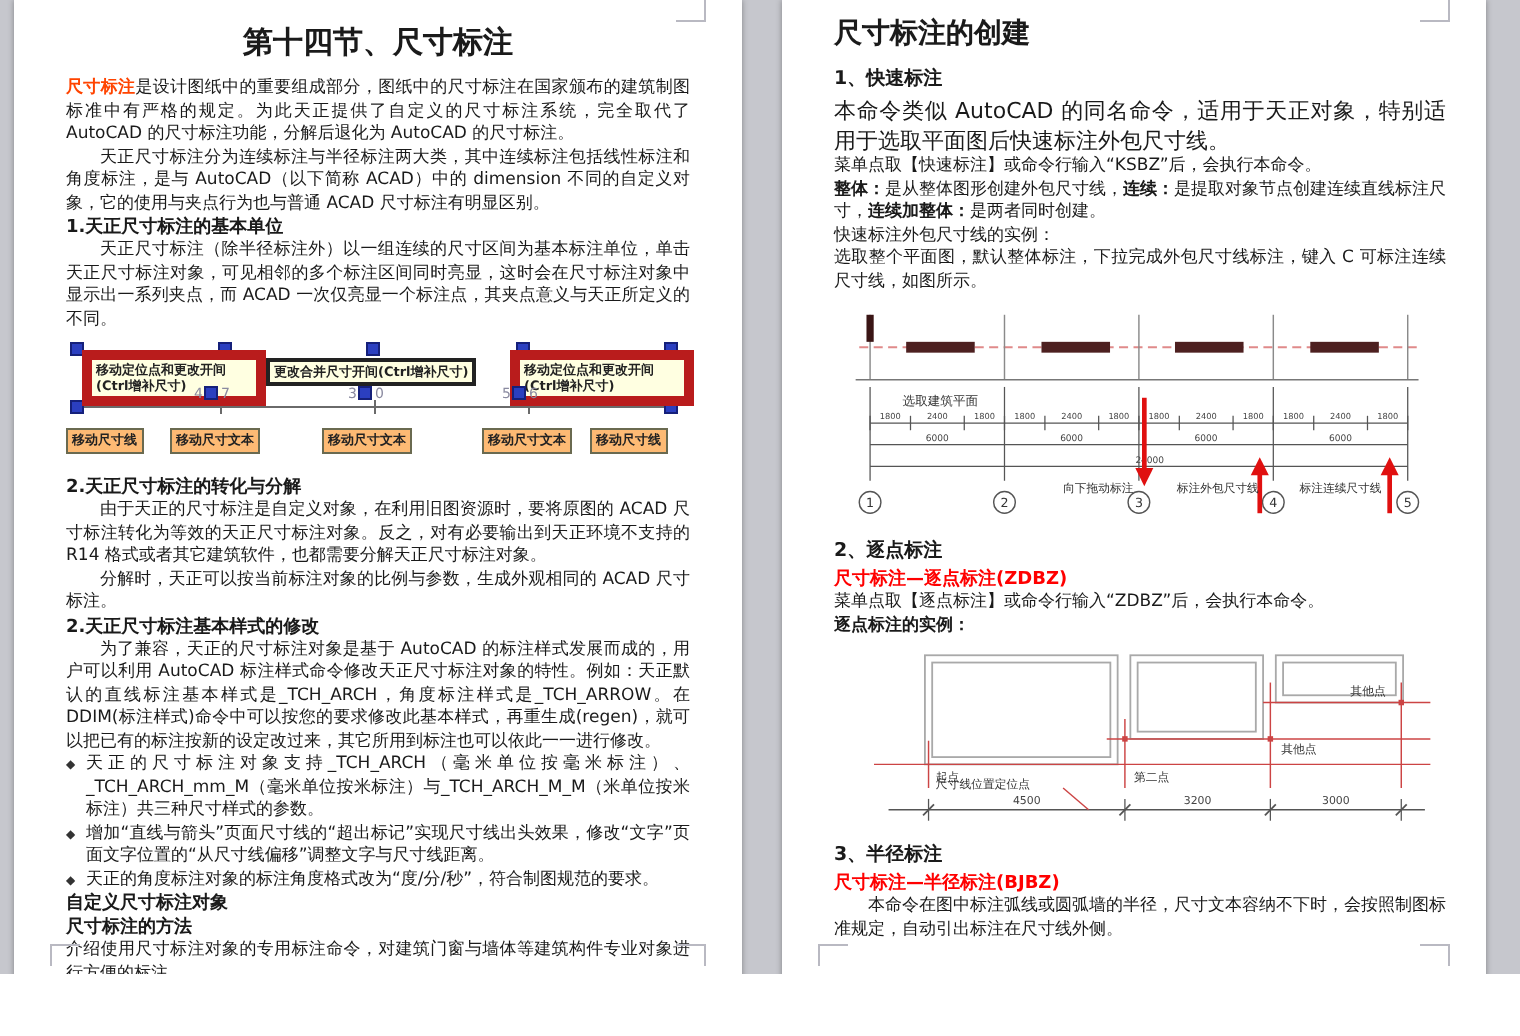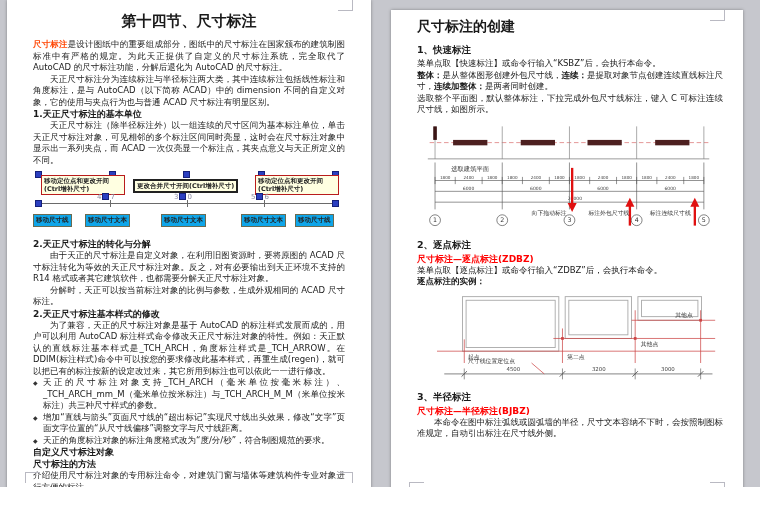--- a/index.html
+++ b/index.html
@@ -1,46 +1,46 @@
 <!DOCTYPE html>
 <html><head>
 <meta charset="utf-8">
 <style>
   html,body{margin:0;padding:0;}
   .stage{position:relative;width:760px;height:487px;background:#c6c7cd;overflow:hidden;
          font-family:"DejaVu Sans",sans-serif;color:#1a1a1a;}
   .page{position:absolute;top:0;background:#ffffff;box-shadow:0 0 3px rgba(0,0,0,.35);}
   .page1{left:7px;width:364px;height:507px;padding:6px 26px 0 26px;box-sizing:border-box;}
-  .page2{left:391px;width:352px;height:507px;padding:4px 20px 0 26px;box-sizing:border-box;margin-top:10px;}
+  .page2{left:391px;width:352px;height:507px;padding:4px 20px 0 26px;box-sizing:border-box;}
   .crop{position:absolute;width:14px;height:10px;border:0 solid #b9b9c2;}
   .crop.tr{right:18px;top:0;border-right-width:1px;border-bottom-width:1px;}
   .crop.bl{left:18px;bottom:24px;border-left-width:1px;border-top-width:1px;}
   .crop.br{right:18px;bottom:24px;border-right-width:1px;border-top-width:1px;}
 
   
   .p1-title{font-family:"DejaVu Serif",serif;font-size:15px;font-weight:bold;text-align:center;margin:6px 0 8px 0;}
   .p1 p{font-size:8.5px;line-height:11.5px;margin:0;text-align:justify;}
   .p1 p.ind{text-indent:2em;}
   .p1 h4{font-size:9px;line-height:12px;margin:0;font-weight:bold;}
   .lead-red{color:#ff4400;font-weight:bold;}
   .bullet{padding-left:10px;position:relative;}
   .bullet:before{content:"◆";position:absolute;left:0;top:0;font-size:6px;color:#333;}
 
   
   .grip-diagram{position:relative;width:308px;height:64px;margin:4px 0 4px 0;}
   .dimline{position:absolute;left:2px;right:2px;top:33px;height:1px;background:#6a6a6a;}
   .tick{position:absolute;top:30px;width:1px;height:7px;background:#6a6a6a;}
   .grip{position:absolute;width:7px;height:7px;background:#2b3fc0;border:1px solid #15207a;box-sizing:border-box;}
-  .tip{position:absolute;background:#ffffe1;border:1px solid #b91c1c;font-size:6.5px;font-weight:bold;
+  .tip{position:absolute;background:#ffffe1;border:5px solid #b91c1c;font-size:6.5px;font-weight:bold;
        line-height:8px;padding:1px 2px;color:#222;white-space:normal;}
   .tip.heavy{border:2px solid #222;white-space:nowrap;}
   .numpair{position:absolute;top:23px;font-size:7px;color:#8a8aa0;white-space:nowrap;}
   .numpair .g{display:inline-block;width:7px;height:7px;background:#2b3fc0;border:1px solid #15207a;
               box-sizing:border-box;vertical-align:-1px;margin:0 1px;}
-  .botbox{position:absolute;top:44px;background:#0ea5e9;border:1px solid #6a6a50;font-size:6.5px;
+  .botbox{position:absolute;top:44px;background:#fdba74;border:1px solid #6a6a50;font-size:6.5px;
           font-weight:bold;line-height:9px;padding:1px 2px;color:#222;white-space:nowrap;}
 
   
   .p2-title{font-size:14px;font-weight:bold;margin:4px 0 8px 0;}
   .p2 h4{font-size:9.5px;font-weight:bold;margin:3px 0 2px 0;line-height:12px;}
   .p2 .red{color:#ff0000;font-size:9px;font-weight:bold;line-height:12px;margin:0;}
   .p2 p{margin:0;text-align:justify;}
   .p2 .big{font-size:11px;line-height:15px;}
   .p2 .sm{font-size:8.5px;line-height:11.5px;}
   .p2 .sm.ind,.p2 .big.ind{text-indent:2em;}
@@ -115,22 +115,24 @@
   </div>
 
   <div class="page page2 p2">
     <div class="crop tr"></div>
     <div class="crop bl"></div>
     <div class="crop br"></div>
 
     <div class="p2-title">尺寸标注的创建</div>
 
     <h4>1、快速标注</h4>
+    <p class="big">本命令类似 AutoCAD 的同名命令，适用于天正对象，特别适用于选取平面图后快速标注外包尺寸线。</p>
     <p class="sm">菜单点取【快速标注】或命令行输入“KSBZ”后，会执行本命令。</p>
     <p class="sm"><span class="b">整体：</span><span>是从整体图形创建外包尺寸线，</span><span class="b">连续：</span><span>是提取对象节点创建连续直线标注尺寸，</span><span class="b">连续加整体：</span><span>是两者同时创建。</span></p>
+    <p class="sm">快速标注外包尺寸线的实例：</p>
     <p class="sm">选取整个平面图，默认整体标注，下拉完成外包尺寸线标注，键入 C 可标注连续尺寸线，如图所示。</p>
 
     <div class="diag-wrap">
       <svg width="304" height="112" viewBox="0 0 337 122">
 
         <line x1="14" y1="24" x2="323" y2="24" stroke="#e08a8a" stroke-width="1" stroke-dasharray="5,3"></line>
 
         <g fill="#4d2020">
           <rect x="40" y="21" width="38" height="6"></rect>
           <rect x="115" y="21" width="38" height="6"></rect>

